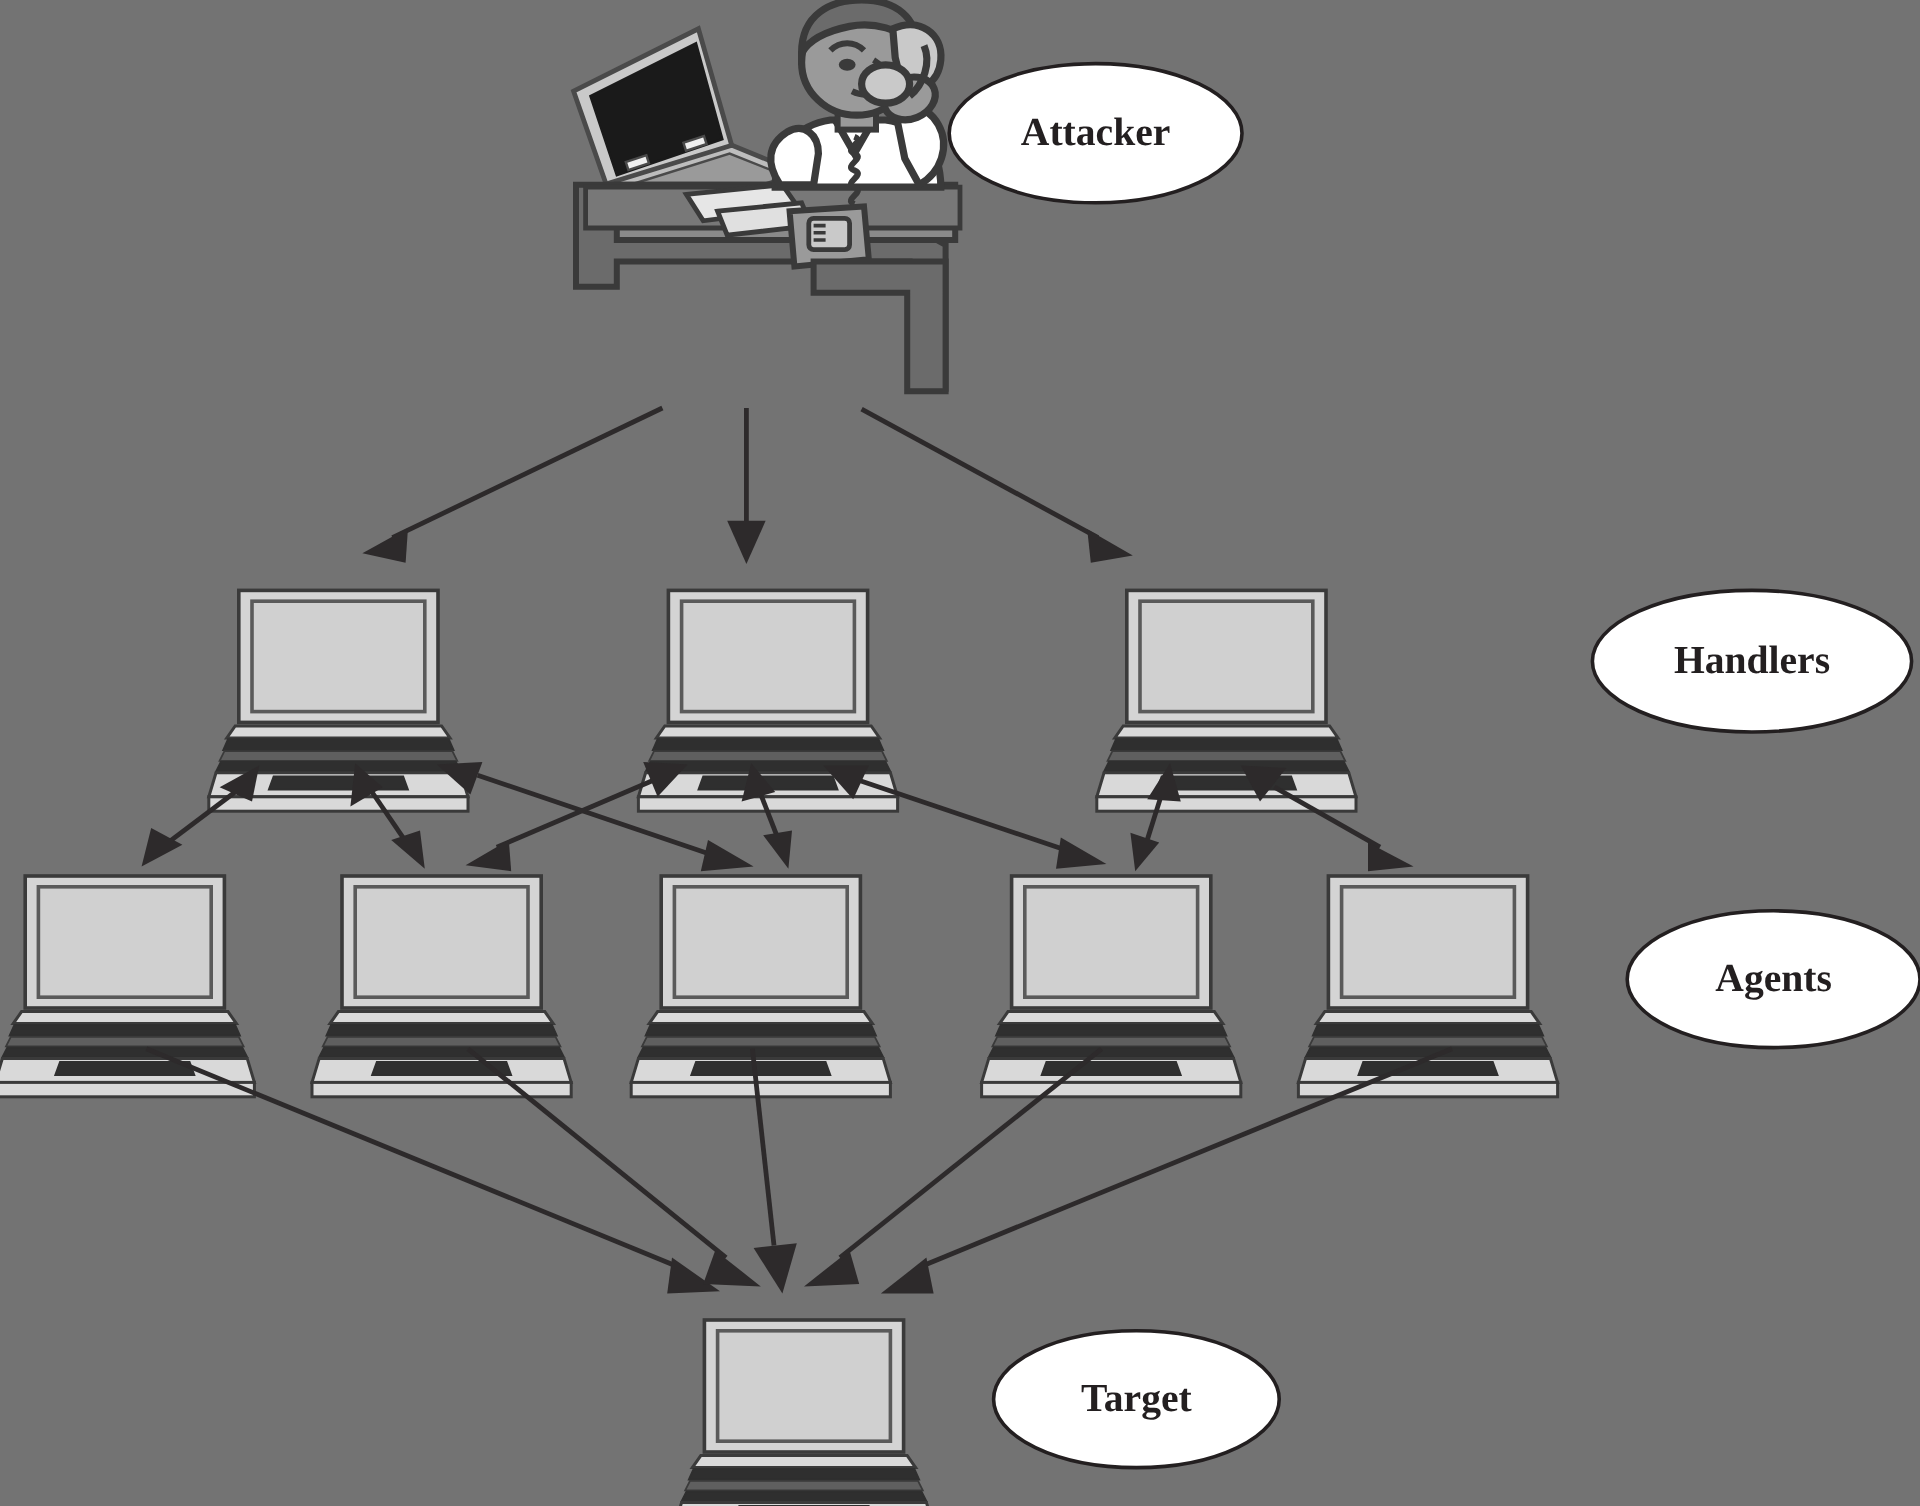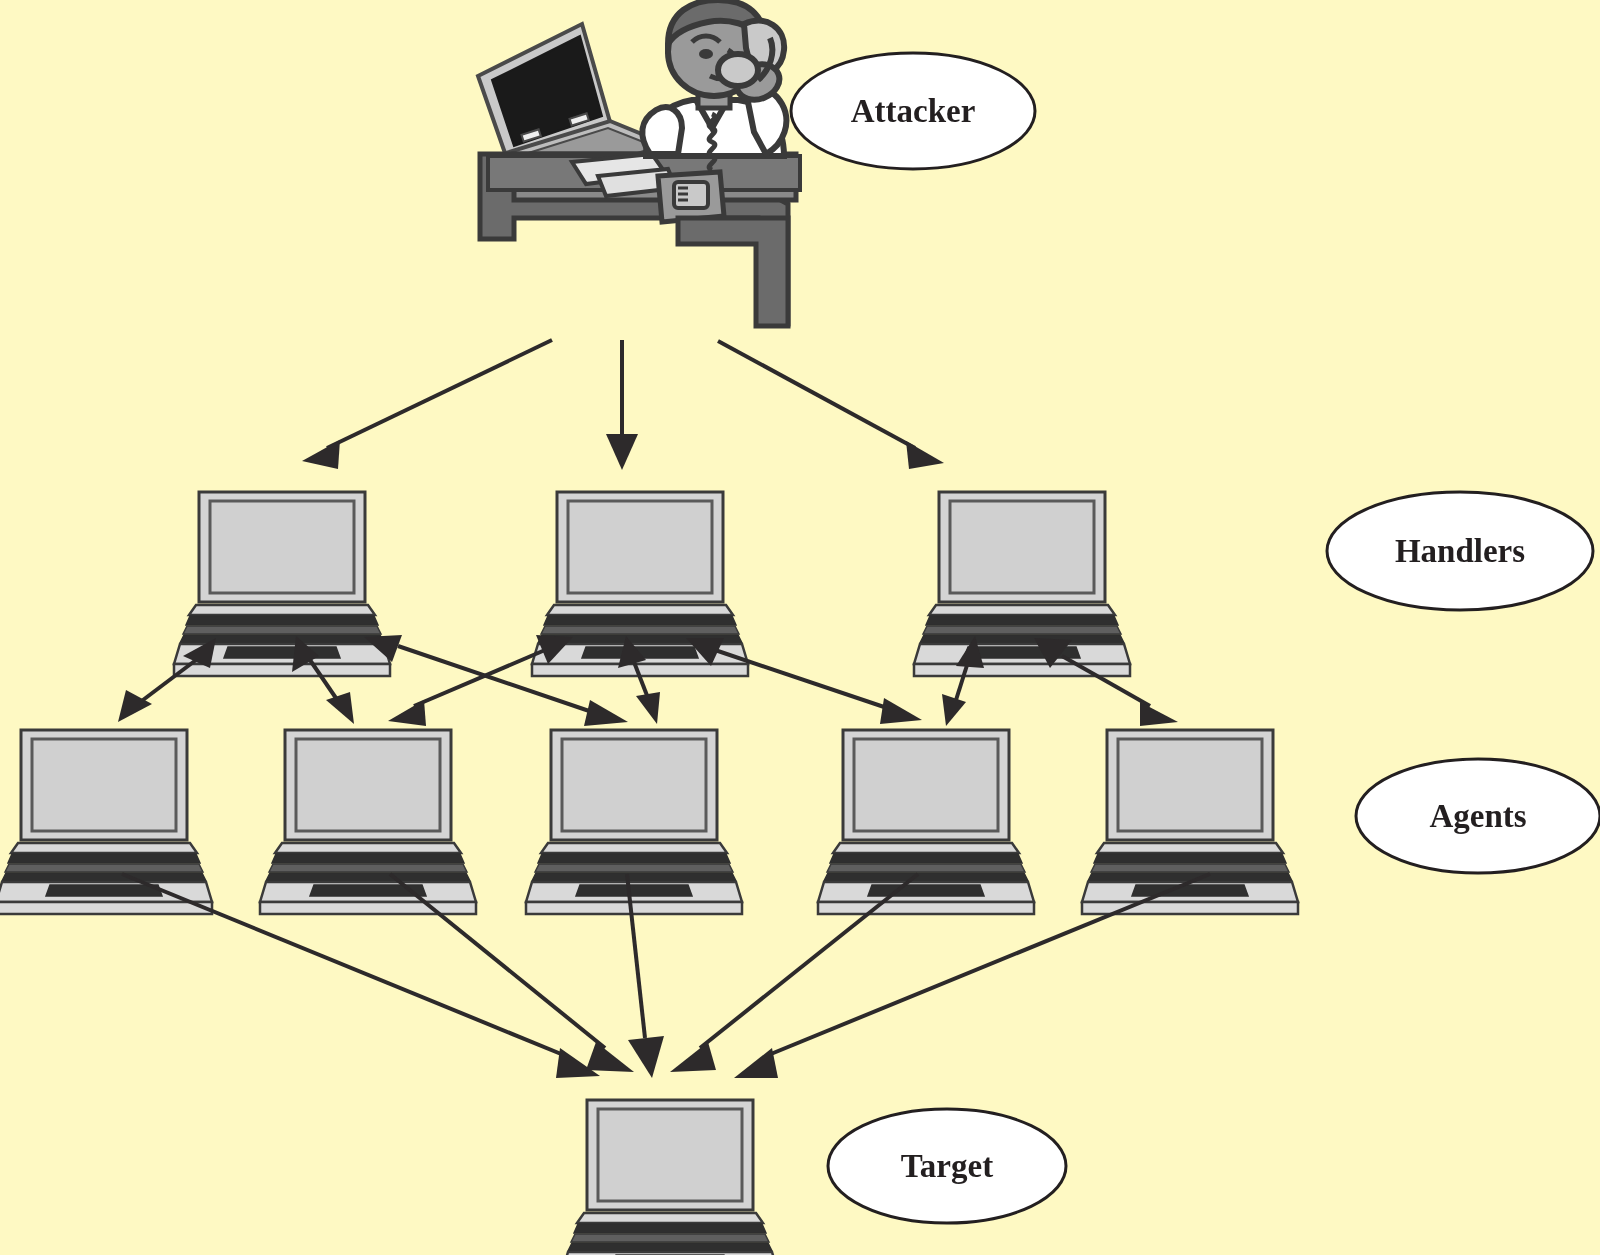--- a/index.html
+++ b/index.html
@@ -8,21 +8,21 @@
     padding: 0;
     background: #ffffff;
   }
   body {
     font-family: "Liberation Serif", "DejaVu Serif", serif;
   }
   #diagram-root {
     position: relative;
     width: 1600px;
     height: 1255px;
-    background: #fef9c3;
+    background: #737373;
     overflow: hidden;
   }
   #diagram-svg {
     position: absolute;
     top: 0;
     left: 0;
     width: 1600px;
     height: 1255px;
     display: block;
   }

